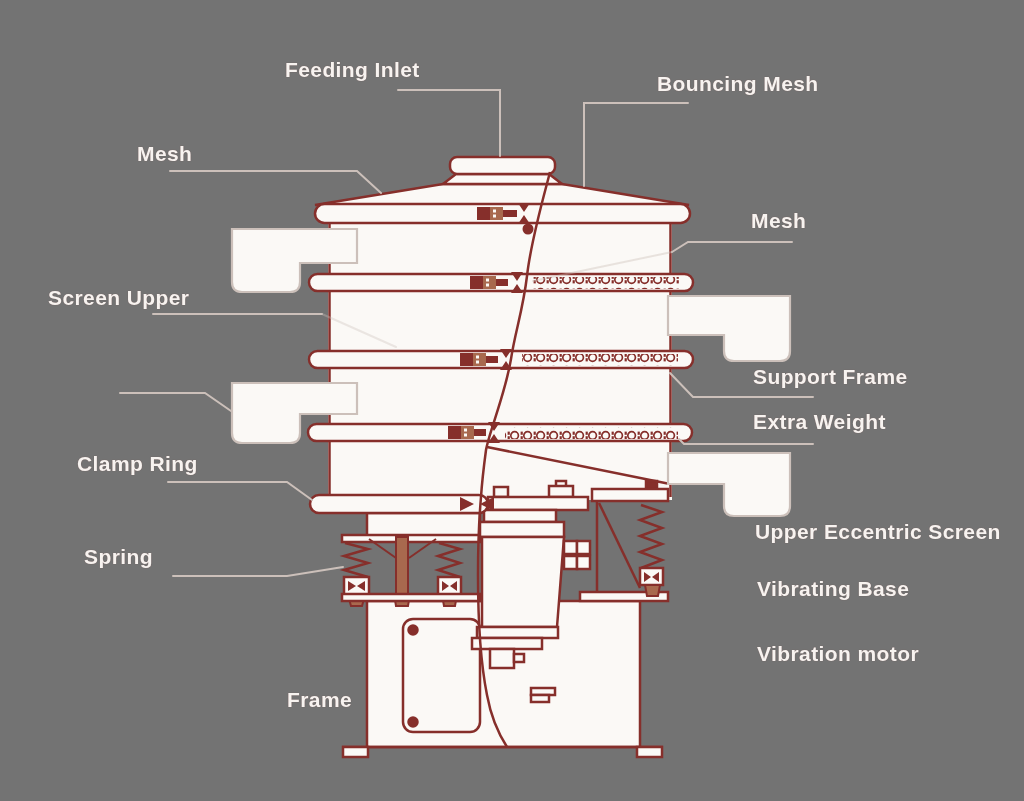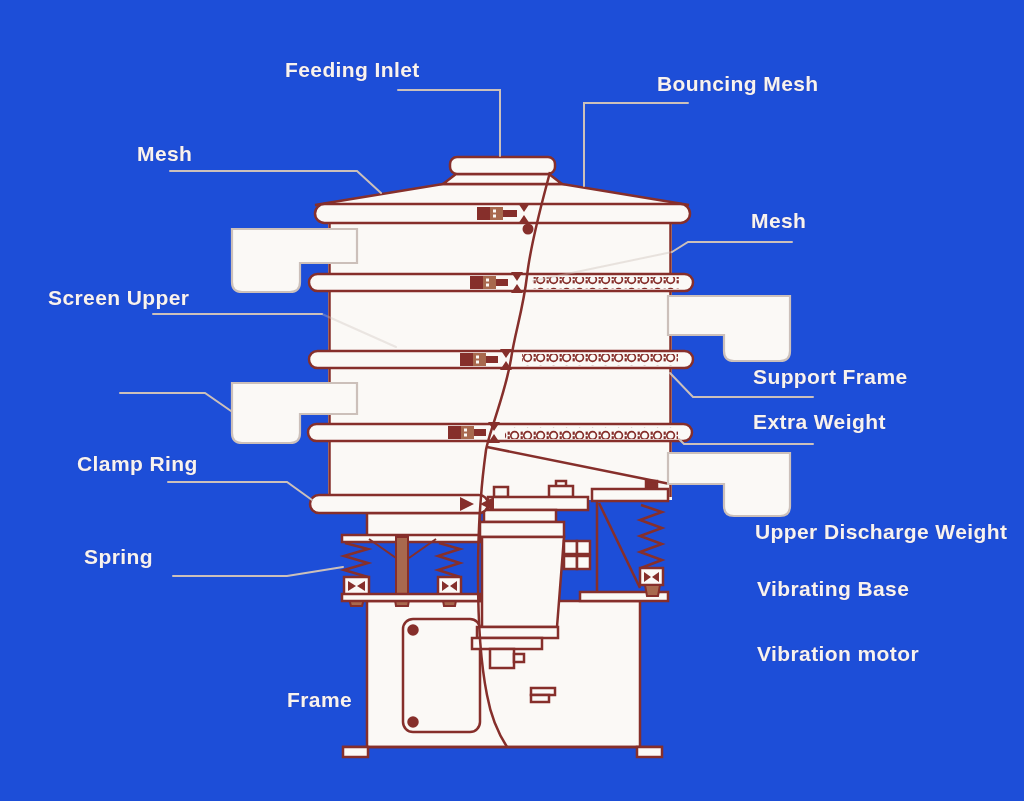--- a/index.html
+++ b/index.html
@@ -1,19 +1,19 @@
 <!DOCTYPE html>
 <html><head>
 <meta charset="utf-8">
 <style>
   html,body{margin:0;padding:0;background:#993c3b;}
   #stage{
     position:relative;
     width:1024px;height:801px;
-    background:#1d4ed8;
+    background:#737373;
     overflow:hidden;
     font-family:"Liberation Sans","DejaVu Sans",sans-serif;
   }
   #diagram-svg{position:absolute;left:0;top:0;width:1024px;height:801px;}
   .label{
     position:absolute;
     color:#f7f3f0;
     font-weight:700;
     font-size:21px;
     line-height:22px;
@@ -184,19 +184,19 @@
 </svg>
 
   <div class="label" style="left:285px;top:59px">Feeding Inlet</div>
   <div class="label" style="left:657px;top:73px">Bouncing Mesh</div>
   <div class="label" style="left:137px;top:143px">Mesh</div>
   <div class="label" style="left:751px;top:210px">Mesh</div>
   <div class="label" style="left:48px;top:287px">Screen Upper</div>
   <div class="label" style="left:753px;top:366px">Support Frame</div>
   <div class="label" style="left:753px;top:411px">Extra Weight</div>
   <div class="label" style="left:77px;top:453px">Clamp Ring</div>
-  <div class="label" style="left:755px;top:521px">Upper Discharge Weight</div>
+  <div class="label" style="left:755px;top:521px">Upper Eccentric Screen</div>
   <div class="label" style="left:84px;top:546px">Spring</div>
   <div class="label" style="left:757px;top:643px">Vibration motor</div>
   <div class="label" style="left:757px;top:578px">Vibrating Base</div>
   <div class="label" style="left:287px;top:689px">Frame</div>
 
 </div>
 
 </body></html>

